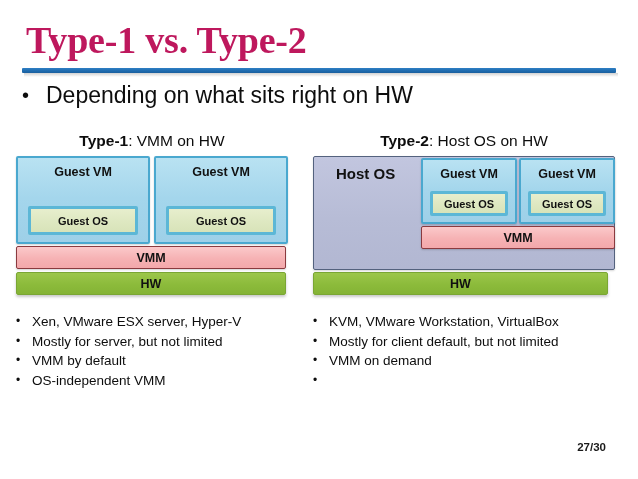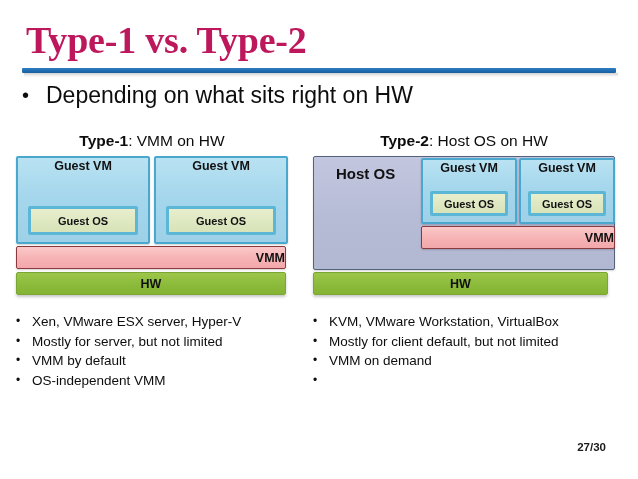--- a/index.html
+++ b/index.html
@@ -94,37 +94,36 @@
     text-align: center;
   }
 
   .guest-vm {
     background: linear-gradient(to bottom, #b9e2f2 0%, #a4d6ec 48%, #9ed0e8 100%);
     border: 2px solid #4aa8cf;
     border-radius: 2px;
     align-items: flex-start;
     justify-content: center;
     font-size: 12.5px;
-    padding-top: 1px;
+    padding-top: 7px;
     box-shadow: 0 1px 2px rgba(0,0,0,0.18);
   }
   .guest-os {
     background: linear-gradient(to bottom, #e7eecd 0%, #dde7c0 60%, #d8e3b9 100%);
     border: 3px solid #5cb7d6;
     border-radius: 2px;
     font-size: 11px;
     justify-content: center;
   }
   .vmm {
     background: linear-gradient(to bottom, #fbc9ca 0%, #f6b2b4 55%, #f3a8ab 100%);
     border: 1px solid #8a3a3f;
     border-radius: 2px;
     font-size: 12.5px;
     box-shadow: 0 1px 2px rgba(0,0,0,0.18);
-    justify-content: flex-end;
   }
   .hw {
     background: linear-gradient(to bottom, #9cc64a 0%, #8cbb3b 55%, #84b335 100%);
     border: 1px solid #7aa634;
     border-radius: 2px;
     font-size: 12.5px;
     box-shadow: 0 2px 3px rgba(0,0,0,0.22);
   }
   .host-os {
     background: linear-gradient(to bottom, #c2c6df 0%, #b7bcd6 55%, #b2b7d2 100%);

